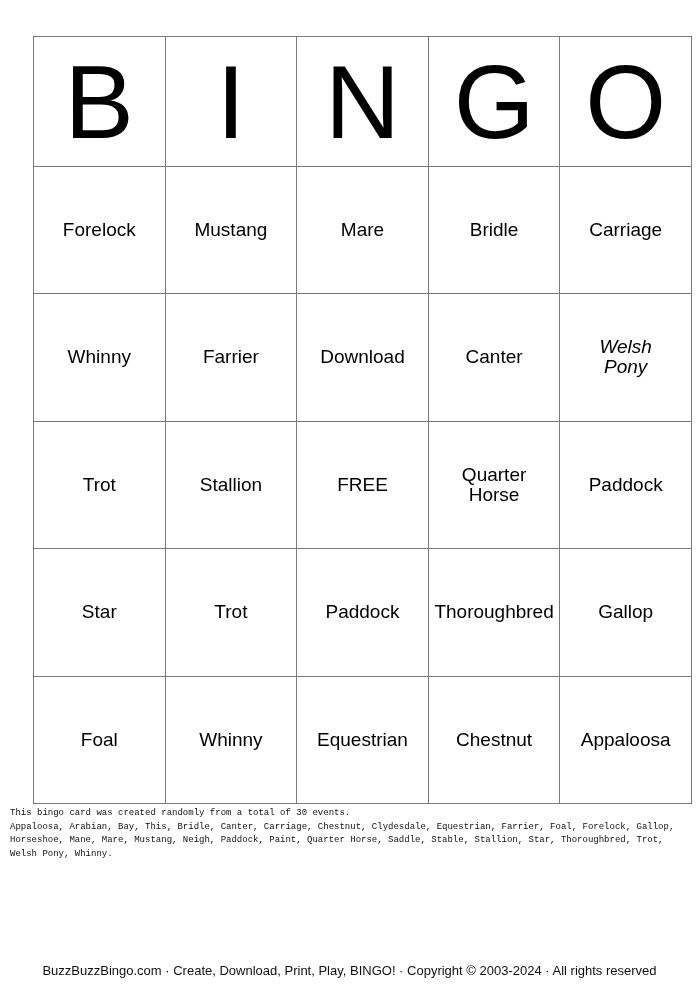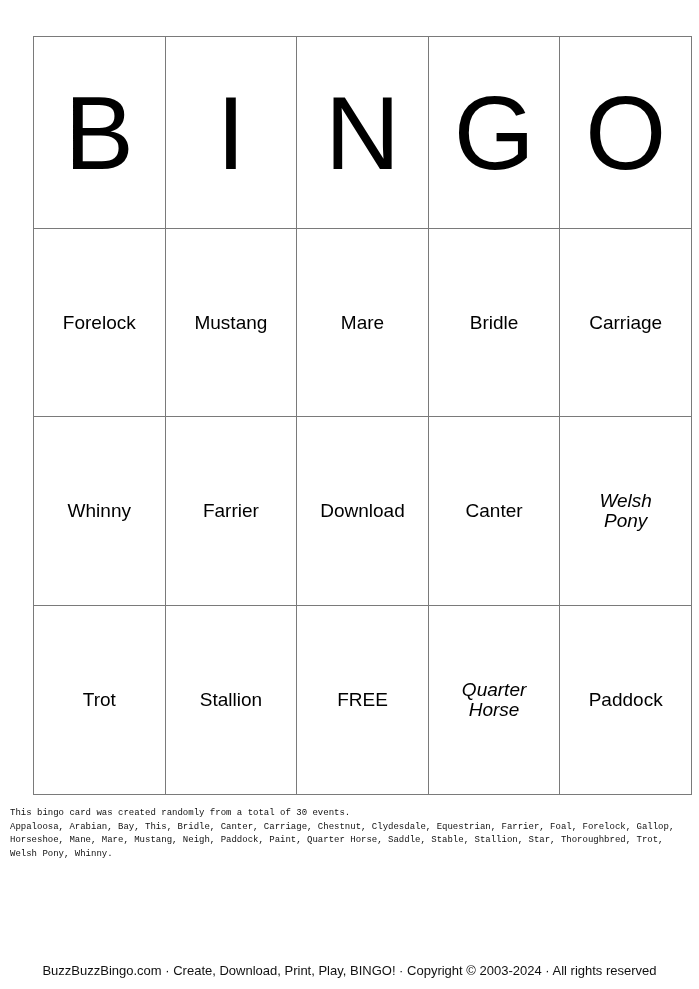--- a/index.html
+++ b/index.html
@@ -56,22 +56,36 @@
     <td>Whinny</td>
     <td>Farrier</td>
     <td>Download</td>
     <td>Canter</td>
     <td style="padding:0 28px;font-style:italic;">Welsh Pony</td>
   </tr>
   <tr>
     <td>Trot</td>
     <td>Stallion</td>
     <td>FREE</td>
-    <td style="padding:0 24px;font-style:italic;">Quarter Horse</td>
+    <td style="padding:0 24px;">Quarter Horse</td>
     <td>Paddock</td>
+  </tr>
+  <tr>
+    <td>Star</td>
+    <td>Trot</td>
+    <td>Paddock</td>
+    <td style="padding:0;">Thoroughbred</td>
+    <td>Gallop</td>
+  </tr>
+  <tr>
+    <td>Foal</td>
+    <td>Whinny</td>
+    <td>Equestrian</td>
+    <td>Chestnut</td>
+    <td>Appaloosa</td>
   </tr>
 </tbody>
   </table>
 
 <div class="info">
   <div>This bingo card was created randomly from a total of 30 events.</div>
   <div>Appaloosa, Arabian, Bay, This, Bridle, Canter, Carriage, Chestnut, Clydesdale, Equestrian, Farrier, Foal, Forelock, Gallop, Horseshoe, Mane, Mare, Mustang, Neigh, Paddock, Paint, Quarter Horse, Saddle, Stable, Stallion, Star, Thoroughbred, Trot, Welsh Pony, Whinny.</div>
 </div>
 
 <div class="footer">BuzzBuzzBingo.com · Create, Download, Print, Play, BINGO! · Copyright © 2003-2024 · All rights reserved</div>

